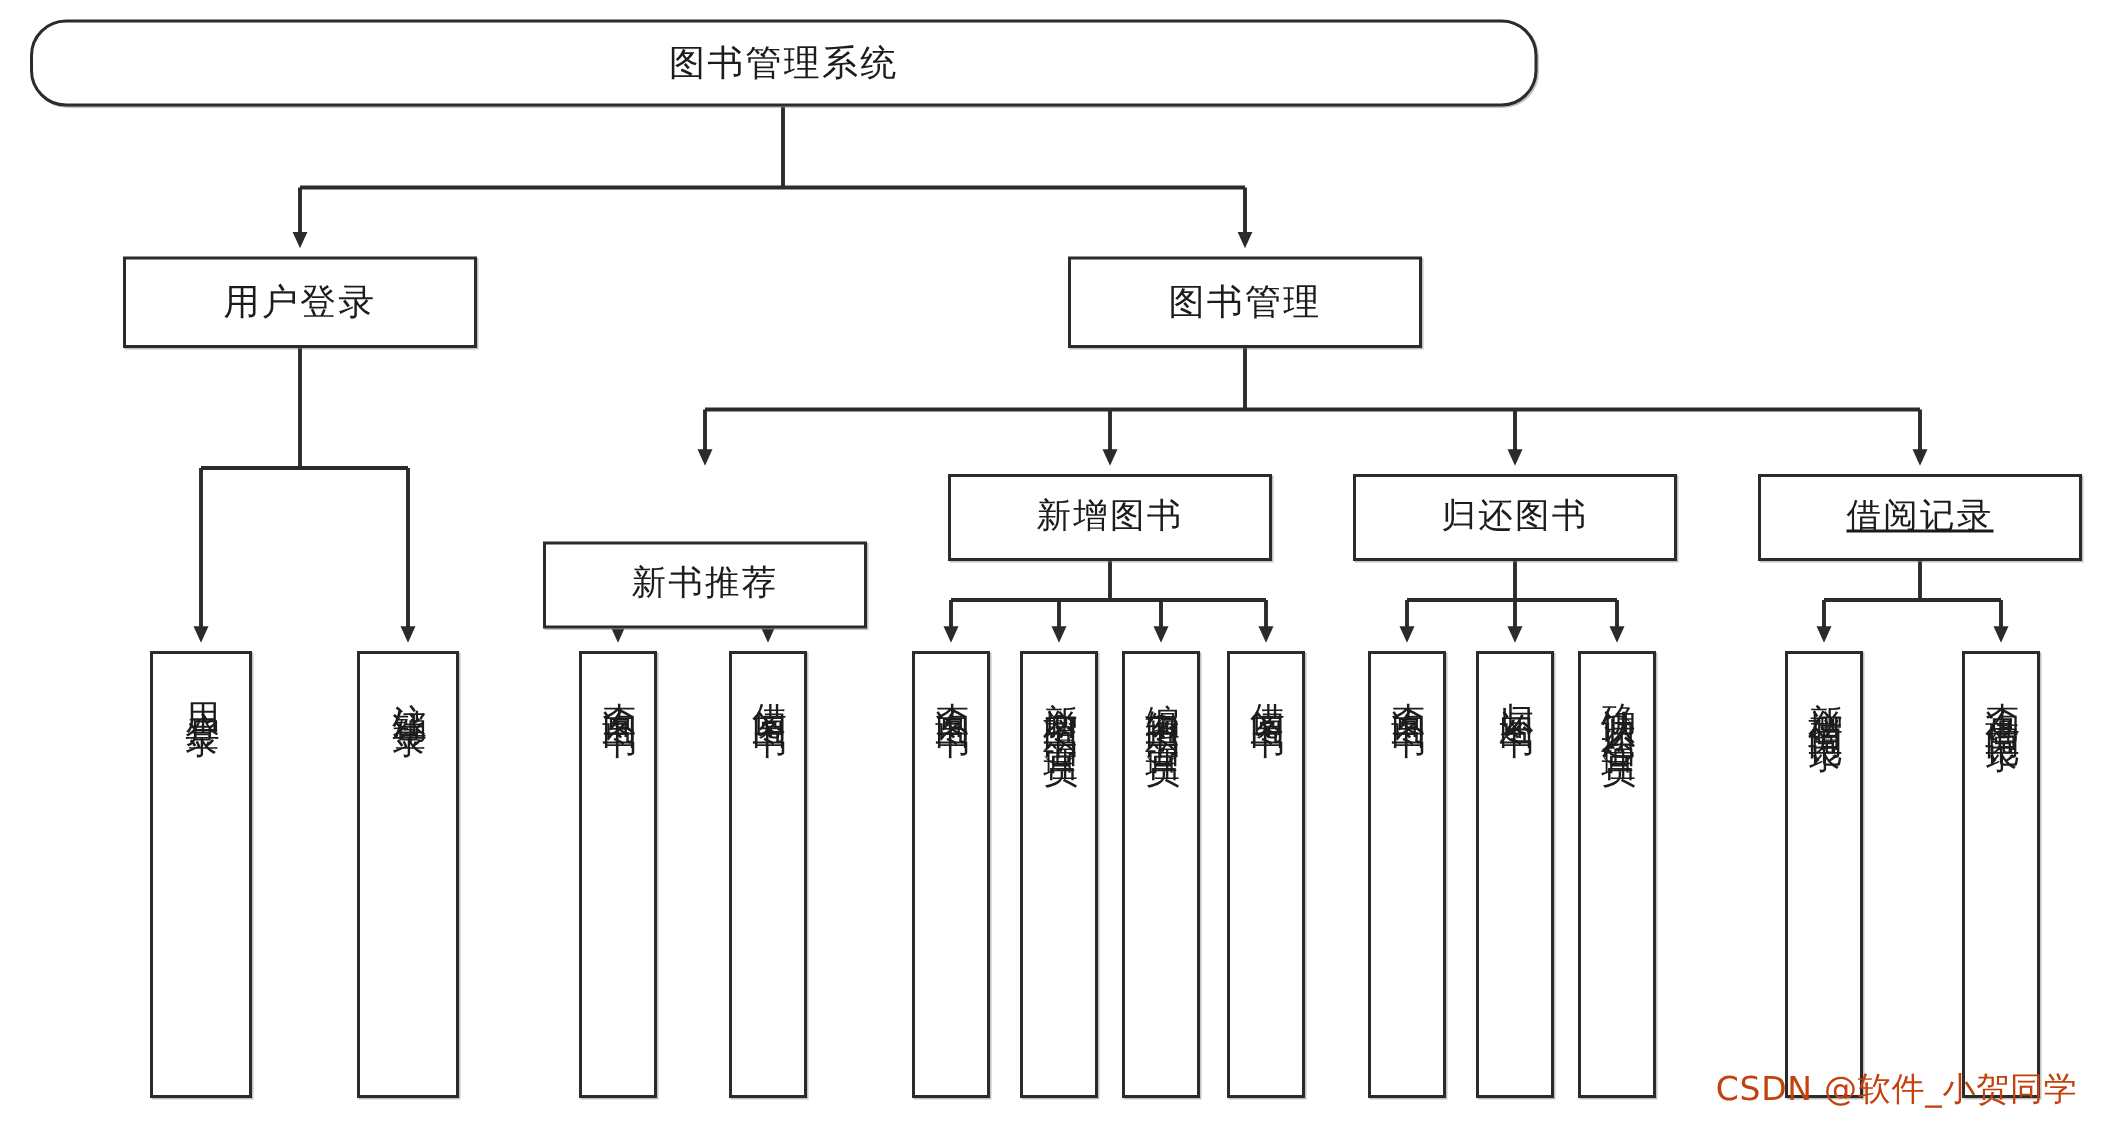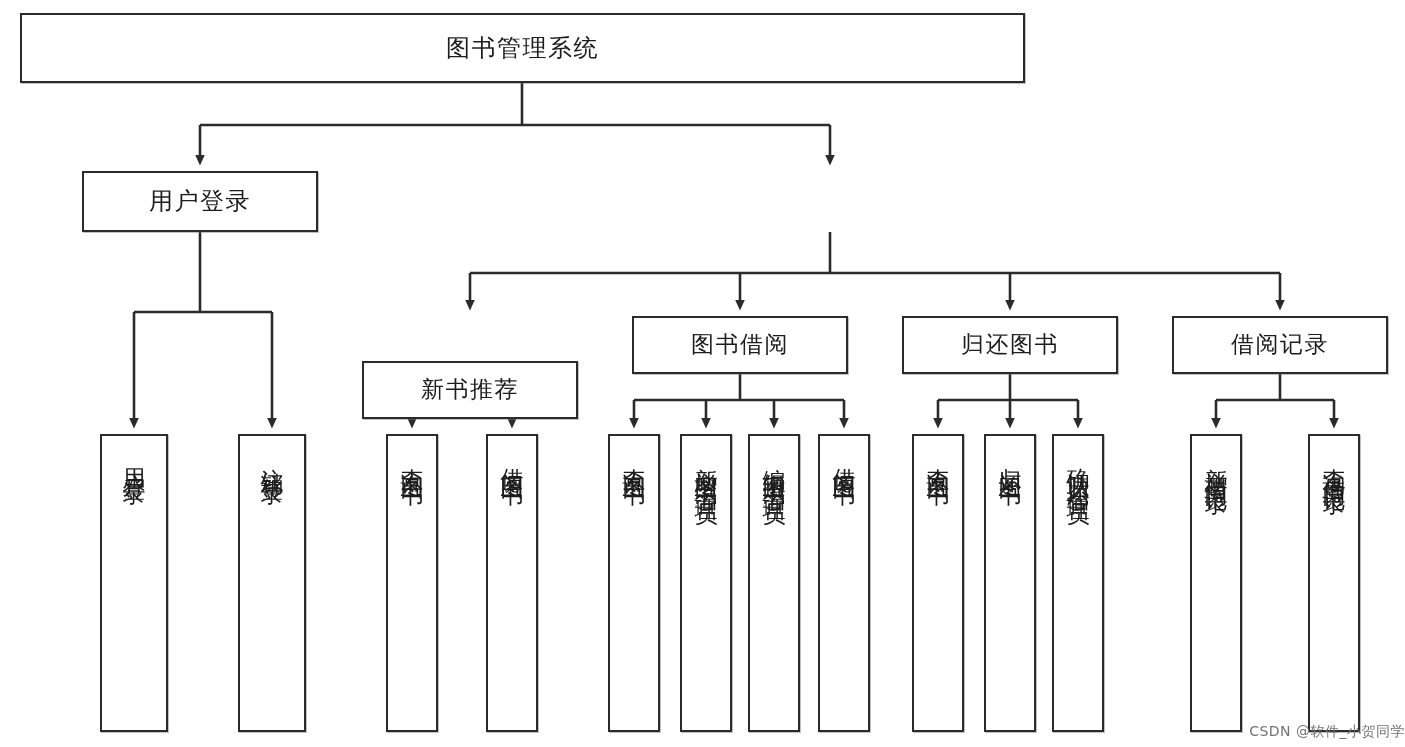--- a/index.html
+++ b/index.html
@@ -56,24 +56,24 @@
     font-size: 23px;
     white-space: nowrap;
     line-height: 1;
   }
   .node.root .node-label { font-size: 24px; }
   .node.level2 .node-label { font-size: 24px; }
   .node.level3 .node-label { font-size: 23px; }
 
   #watermark {
     position: absolute;
-    right: 0;
+    right: 20px;
     bottom: 6px;
-    font-size: 14px;
-    color: #737373;
+    font-size: 22px;
+    color: #c2410c;
     letter-spacing: 0.5px;
     white-space: nowrap;
     user-select: none;
   }
 </style>
 </head>
 <body>
 
 <div id="diagram-canvas">
 
@@ -121,38 +121,41 @@
       <path d="M 1010,400 L 1010,419" marker-end="url(#arrowhead)"></path>
       <path d="M 1078,400 L 1078,419" marker-end="url(#arrowhead)"></path>
 
       <path d="M 1280,374 L 1280,400"></path>
       <path d="M 1216,400 L 1334,400"></path>
       <path d="M 1216,400 L 1216,419" marker-end="url(#arrowhead)"></path>
       <path d="M 1334,400 L 1334,419" marker-end="url(#arrowhead)"></path>
     </g>
   </svg>
 
-  <div class="node root" style="left: 20px; top: 13px; width: 1005px; height: 70px;">
+  <div class="node root" style="left: 20px; top: 13px; width: 1005px; height: 58px; border-radius: 24px;">
     <span class="node-label">图书管理系统</span>
   </div>
 
   <div class="node level2" style="left: 82px; top: 171px; width: 236px; height: 61px;">
     <span class="node-label">用户登录</span>
   </div>
+  <div class="node level2" style="left: 712px; top: 171px; width: 236px; height: 61px;">
+    <span class="node-label">图书管理</span>
+  </div>
 
   <div class="node level3" style="left: 362px; top: 316px; width: 216px; height: 58px; margin-top: 45px;">
     <span class="node-label">新书推荐</span>
   </div>
   <div class="node level3" style="left: 632px; top: 316px; width: 216px; height: 58px;">
-    <span class="node-label">图书借阅</span>
+    <span class="node-label">新增图书</span>
   </div>
   <div class="node level3" style="left: 902px; top: 316px; width: 216px; height: 58px;">
     <span class="node-label">归还图书</span>
   </div>
-  <div class="node level3" style="left: 1172px; top: 316px; width: 216px; height: 58px;">
+  <div class="node level3" style="left: 1172px; top: 316px; width: 216px; height: 58px; text-decoration: underline;">
     <span class="node-label">借阅记录</span>
   </div>
 
   <div class="node vertical" style="left: 100px; top: 434px; width: 68px; height: 298px;">
     <span class="node-label">用户登录</span>
   </div>
   <div class="node vertical" style="left: 238px; top: 434px; width: 68px; height: 298px;">
     <span class="node-label">注销登录</span>
   </div>
   <div class="node vertical" style="left: 386px; top: 434px; width: 52px; height: 298px;">

